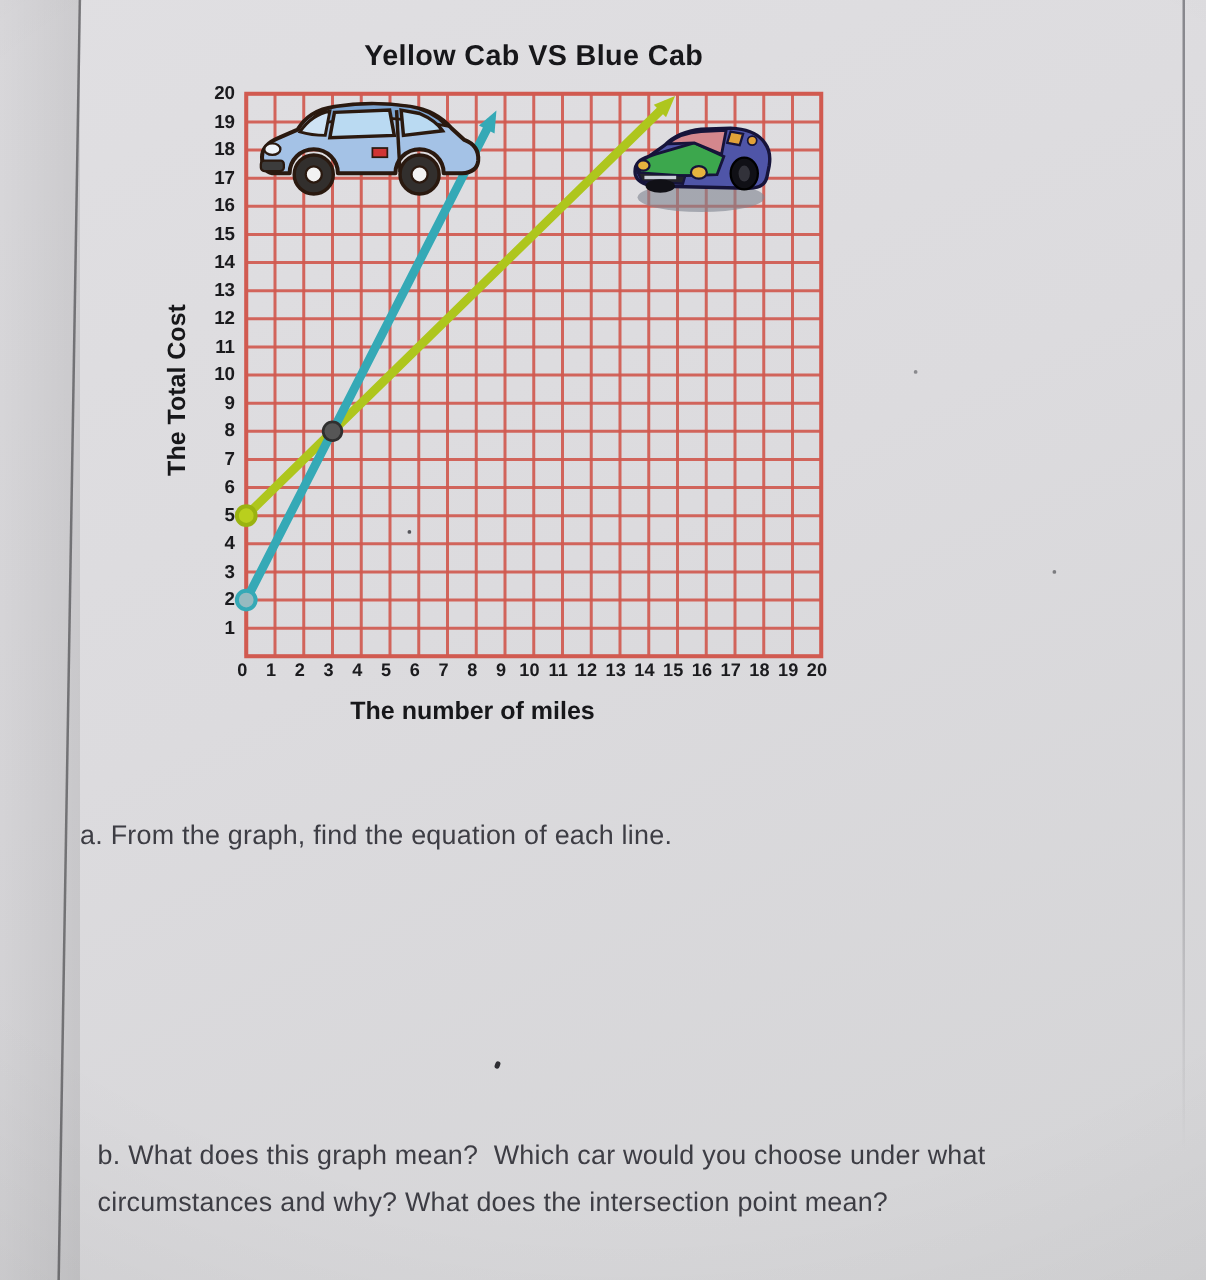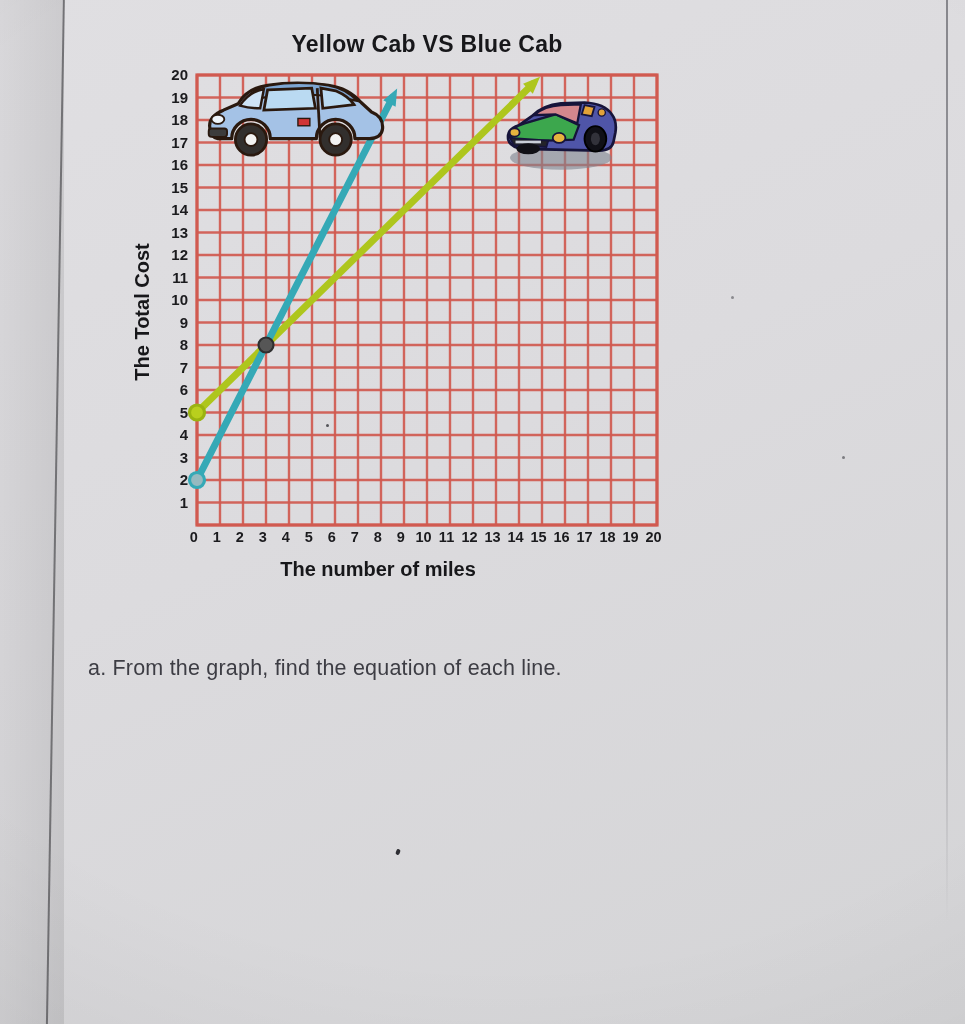--- a/index.html
+++ b/index.html
@@ -32,21 +32,21 @@
     font-size:20px;font-weight:bold;color:#17171a;}
   .ylabel{position:absolute;left:46px;top:297px;width:200px;height:30px;text-align:center;
     font-size:20px;font-weight:bold;color:#17171a;transform:rotate(-90deg);}
 
   .car{position:absolute;z-index:3;}
   .car svg{display:block;width:100%;height:100%;}
   .blue-car{left:205px;top:71px;width:184px;height:93px;}
   .green-car{left:501px;top:88px;width:118px;height:88px;}
 
   .question{position:absolute;color:#3d3d44;font-size:21.5px;letter-spacing:.2px;z-index:2;}
-  .qa{left:88px;top:656px;}
+  .qa{left:64px;top:656px;}
   .qb{left:78px;top:905px;width:810px;line-height:38px;}
   .qb div{white-space:pre-wrap;}
 
   .speck{position:absolute;border-radius:50%;z-index:1;}
   .speck1{left:396px;top:849px;width:4px;height:6px;background:#2e2e33;transform:rotate(20deg);border-radius:2px;}
   .speck2{left:326px;top:424px;width:3px;height:3px;background:#55555a;}
   .speck3{left:842px;top:456px;width:3px;height:3px;background:#7c7c80;}
   .speck4{left:731px;top:296px;width:3px;height:3px;background:#8a8a8e;}
 </style>
 </head>
@@ -191,18 +191,22 @@
       <rect x="16" y="57" width="28" height="3" fill="#c9ced8"></rect>
       <ellipse cx="15" cy="48" rx="5.5" ry="4.5" fill="#e6b33e" stroke="#16143a" stroke-width="2"></ellipse>
       <ellipse cx="64" cy="54" rx="7" ry="5.5" fill="#e6b33e" stroke="#16143a" stroke-width="2"></ellipse>
       <ellipse cx="104" cy="55" rx="12" ry="14" fill="#101016" stroke="#000" stroke-width="2"></ellipse>
       <ellipse cx="104" cy="55" rx="5" ry="7" fill="#32323a"></ellipse>
       <ellipse cx="30" cy="66" rx="13" ry="6" fill="#101016"></ellipse>
     </svg>
   </div>
 
   <div class="question qa">a. From the graph, find the equation of each line.</div>
+  <div class="question qb">
+    <div>b. What does this graph mean?  Which car would you choose under what</div>
+    <div>circumstances and why? What does the intersection point mean?</div>
+  </div>
 
   <div class="speck speck1"></div>
   <div class="speck speck2"></div>
   <div class="speck speck3"></div>
   <div class="speck speck4"></div>
 </div>
 
 </body></html>

